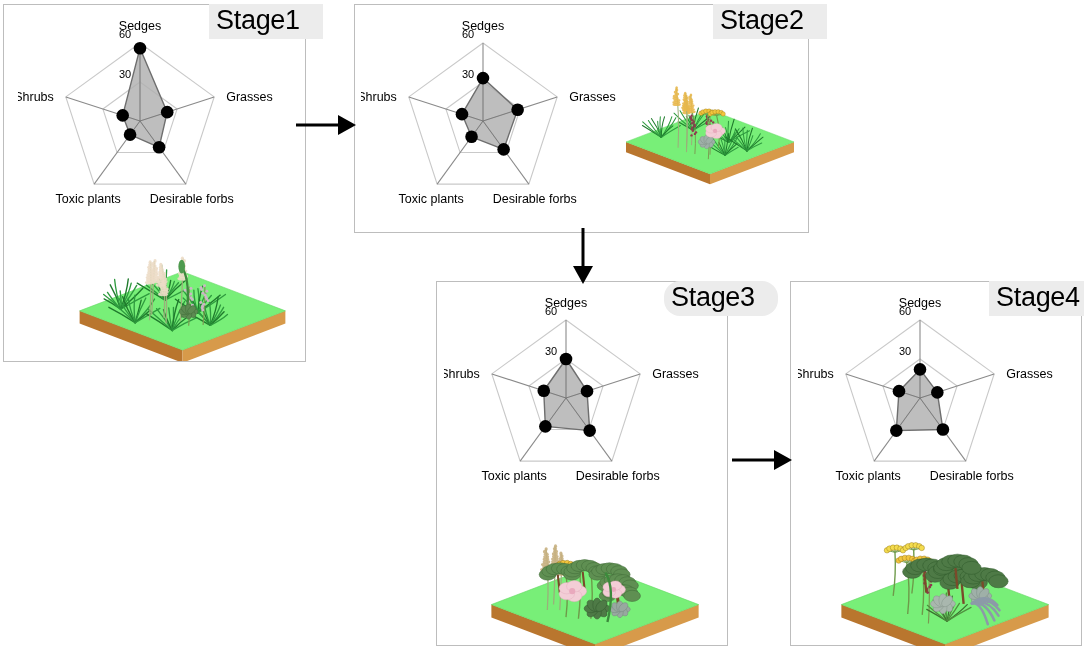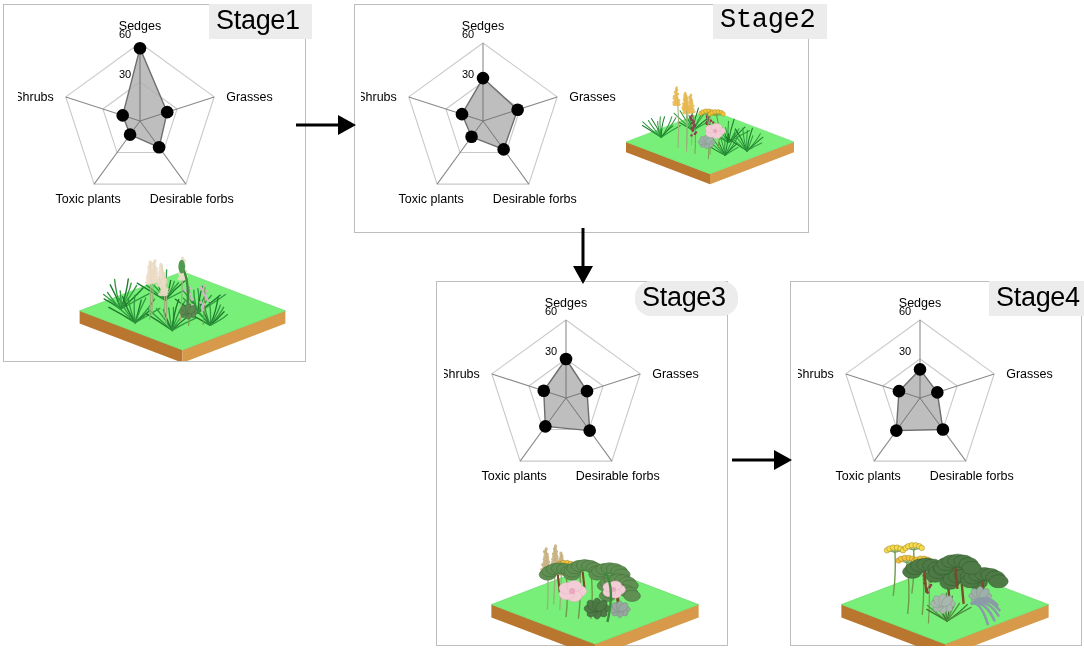--- a/index.html
+++ b/index.html
@@ -15,21 +15,21 @@
     background:#ffffff;
     border:1.3px solid #bdbdbd;
     box-sizing:border-box;
   }
   .stage-label{
     position:absolute;
     background:#ececec;
     color:#000;
     font-size:27px;
     line-height:31px;
-    padding:1px 12px 3px 7px;
+    padding:1px 23px 3px 7px;
     white-space:nowrap;
     letter-spacing:-0.3px;
   }
   .radar-wrap{position:absolute;text-decoration:underline;}
   .radar-wrap svg{display:block;}
   .axis-label{
     font-family:"Liberation Sans", sans-serif;
     font-size:12.5px;
     fill:#000;
   }
@@ -74,21 +74,21 @@
       <text x="122.0" y="22.0" class="axis-label" text-anchor="middle">Sedges</text>
       <text x="208.2" y="92.9" class="axis-label" text-anchor="start">Grasses</text>
       <text x="173.8" y="195.1" class="axis-label" text-anchor="middle">Desirable forbs</text>
       <text x="70.2" y="195.1" class="axis-label" text-anchor="middle">Toxic plants</text>
       <text x="35.8" y="92.9" class="axis-label" text-anchor="end">Shrubs</text>
     </svg>
   </div>
 
 <div class="panel" style="left:354px;top:4px;width:455px;height:229px;">
 </div>
-<div class="stage-label" style="left:713px;top:4px;font-family:Liberation Mono, monospace;">Stage2</div>
+<div class="stage-label" style="left:713px;top:4px;">Stage2</div>
 <div class="radar-wrap" style="left:361px;top:8px;width:270px;height:210px;">
     <svg width="270" height="210" viewBox="0 0 270 210">
       <polygon points="122.00,35.00 196.18,88.90 167.85,176.10 76.15,176.10 47.82,88.90" fill="none" stroke="#c9c9c9" stroke-width="1.1"></polygon>
       <polygon points="122.00,74.00 159.09,100.95 144.92,144.55 99.08,144.55 84.91,100.95" fill="none" stroke="#c9c9c9" stroke-width="1.1"></polygon>
       <line x1="122" y1="113" x2="122.00" y2="35.00" stroke="#8a8a8a" stroke-width="1.1"></line>
       <line x1="122" y1="113" x2="196.18" y2="88.90" stroke="#8a8a8a" stroke-width="1.1"></line>
       <line x1="122" y1="113" x2="167.85" y2="176.10" stroke="#8a8a8a" stroke-width="1.1"></line>
       <line x1="122" y1="113" x2="76.15" y2="176.10" stroke="#8a8a8a" stroke-width="1.1"></line>
       <line x1="122" y1="113" x2="47.82" y2="88.90" stroke="#8a8a8a" stroke-width="1.1"></line>
       <polygon points="122.00,70.10 156.62,101.75 142.63,141.40 110.54,128.78 100.98,106.17" fill="#b0b0b0" fill-opacity="0.82" stroke="#6e6e6e" stroke-width="1.4" stroke-linejoin="round"></polygon>
@@ -107,21 +107,21 @@
       <text x="122.0" y="22.0" class="axis-label" text-anchor="middle">Sedges</text>
       <text x="208.2" y="92.9" class="axis-label" text-anchor="start">Grasses</text>
       <text x="173.8" y="195.1" class="axis-label" text-anchor="middle">Desirable forbs</text>
       <text x="70.2" y="195.1" class="axis-label" text-anchor="middle">Toxic plants</text>
       <text x="35.8" y="92.9" class="axis-label" text-anchor="end">Shrubs</text>
     </svg>
   </div>
 
 <div class="panel" style="left:436px;top:281px;width:292px;height:365px;">
 </div>
-<div class="stage-label" style="left:635px;top:281px;border-radius:16px;">Stage3</div>
+<div class="stage-label" style="left:664px;top:281px;border-radius:16px;">Stage3</div>
 <div class="radar-wrap" style="left:444px;top:285px;width:270px;height:210px;">
     <svg width="270" height="210" viewBox="0 0 270 210">
       <polygon points="122.00,35.00 196.18,88.90 167.85,176.10 76.15,176.10 47.82,88.90" fill="none" stroke="#c9c9c9" stroke-width="1.1"></polygon>
       <polygon points="122.00,74.00 159.09,100.95 144.92,144.55 99.08,144.55 84.91,100.95" fill="none" stroke="#c9c9c9" stroke-width="1.1"></polygon>
       <line x1="122" y1="113" x2="122.00" y2="35.00" stroke="#8a8a8a" stroke-width="1.1"></line>
       <line x1="122" y1="113" x2="196.18" y2="88.90" stroke="#8a8a8a" stroke-width="1.1"></line>
       <line x1="122" y1="113" x2="167.85" y2="176.10" stroke="#8a8a8a" stroke-width="1.1"></line>
       <line x1="122" y1="113" x2="76.15" y2="176.10" stroke="#8a8a8a" stroke-width="1.1"></line>
       <line x1="122" y1="113" x2="47.82" y2="88.90" stroke="#8a8a8a" stroke-width="1.1"></line>
       <polygon points="122.00,74.00 143.02,106.17 145.69,145.60 101.37,141.40 99.75,105.77" fill="#b0b0b0" fill-opacity="0.82" stroke="#6e6e6e" stroke-width="1.4" stroke-linejoin="round"></polygon>

